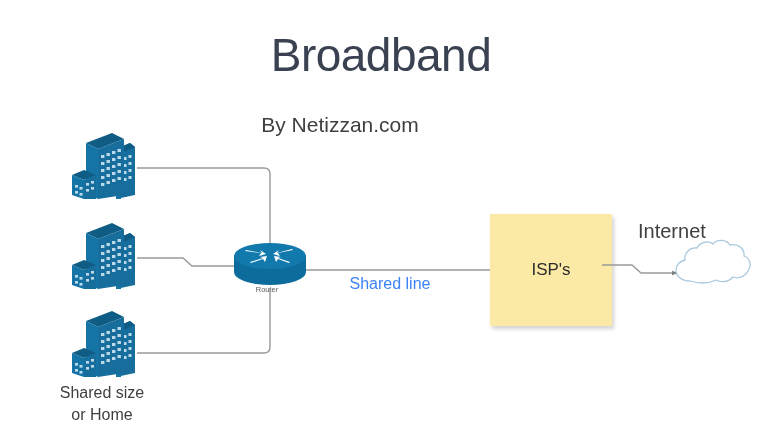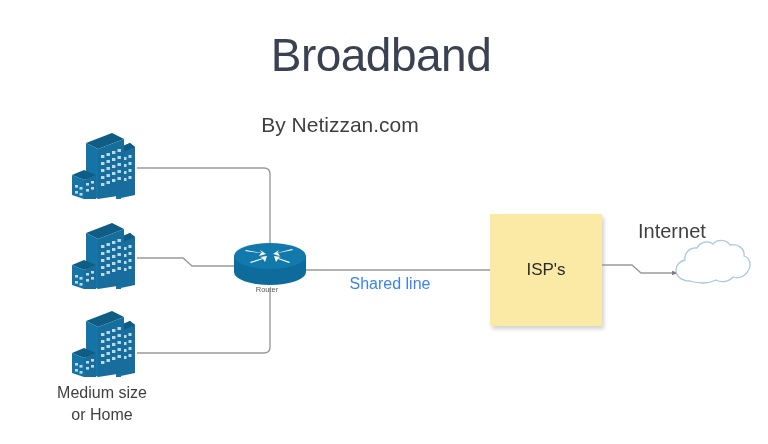--- a/index.html
+++ b/index.html
@@ -68,21 +68,21 @@
     top: 285px;
     width: 90px;
     text-align: center;
     font-size: 7.5px;
     color: #5c5c5c;
   }
   .isp-box {
     position: absolute;
     left: 490px;
     top: 214px;
-    width: 112px;
+    width: 122px;
     height: 112px;
     background: #fbeaa6;
     box-shadow: 2px 3px 4px rgba(0,0,0,0.18);
     display: flex;
     align-items: center;
     justify-content: center;
   }
   .isp-text {
     text-align: center;
     font-size: 17px;
@@ -113,21 +113,21 @@
 
 <div class="router-label">Router</div>
 
 <div class="isp-box">
   <div class="isp-text">
     <div>ISP's</div>
   </div>
 </div>
 
 <div class="bottom-label">
-  <div>Medium size</div>
+  <div>Shared size</div>
   <div>or Home</div>
 </div>
 
 <svg id="canvas" viewBox="0 0 768 444" xmlns="http://www.w3.org/2000/svg">
 
   <defs>
 
     <g id="building-icon">
 
       <polygon points="44,16 58,10 63,14 63,62 44,66" fill="#176e9c"></polygon>

